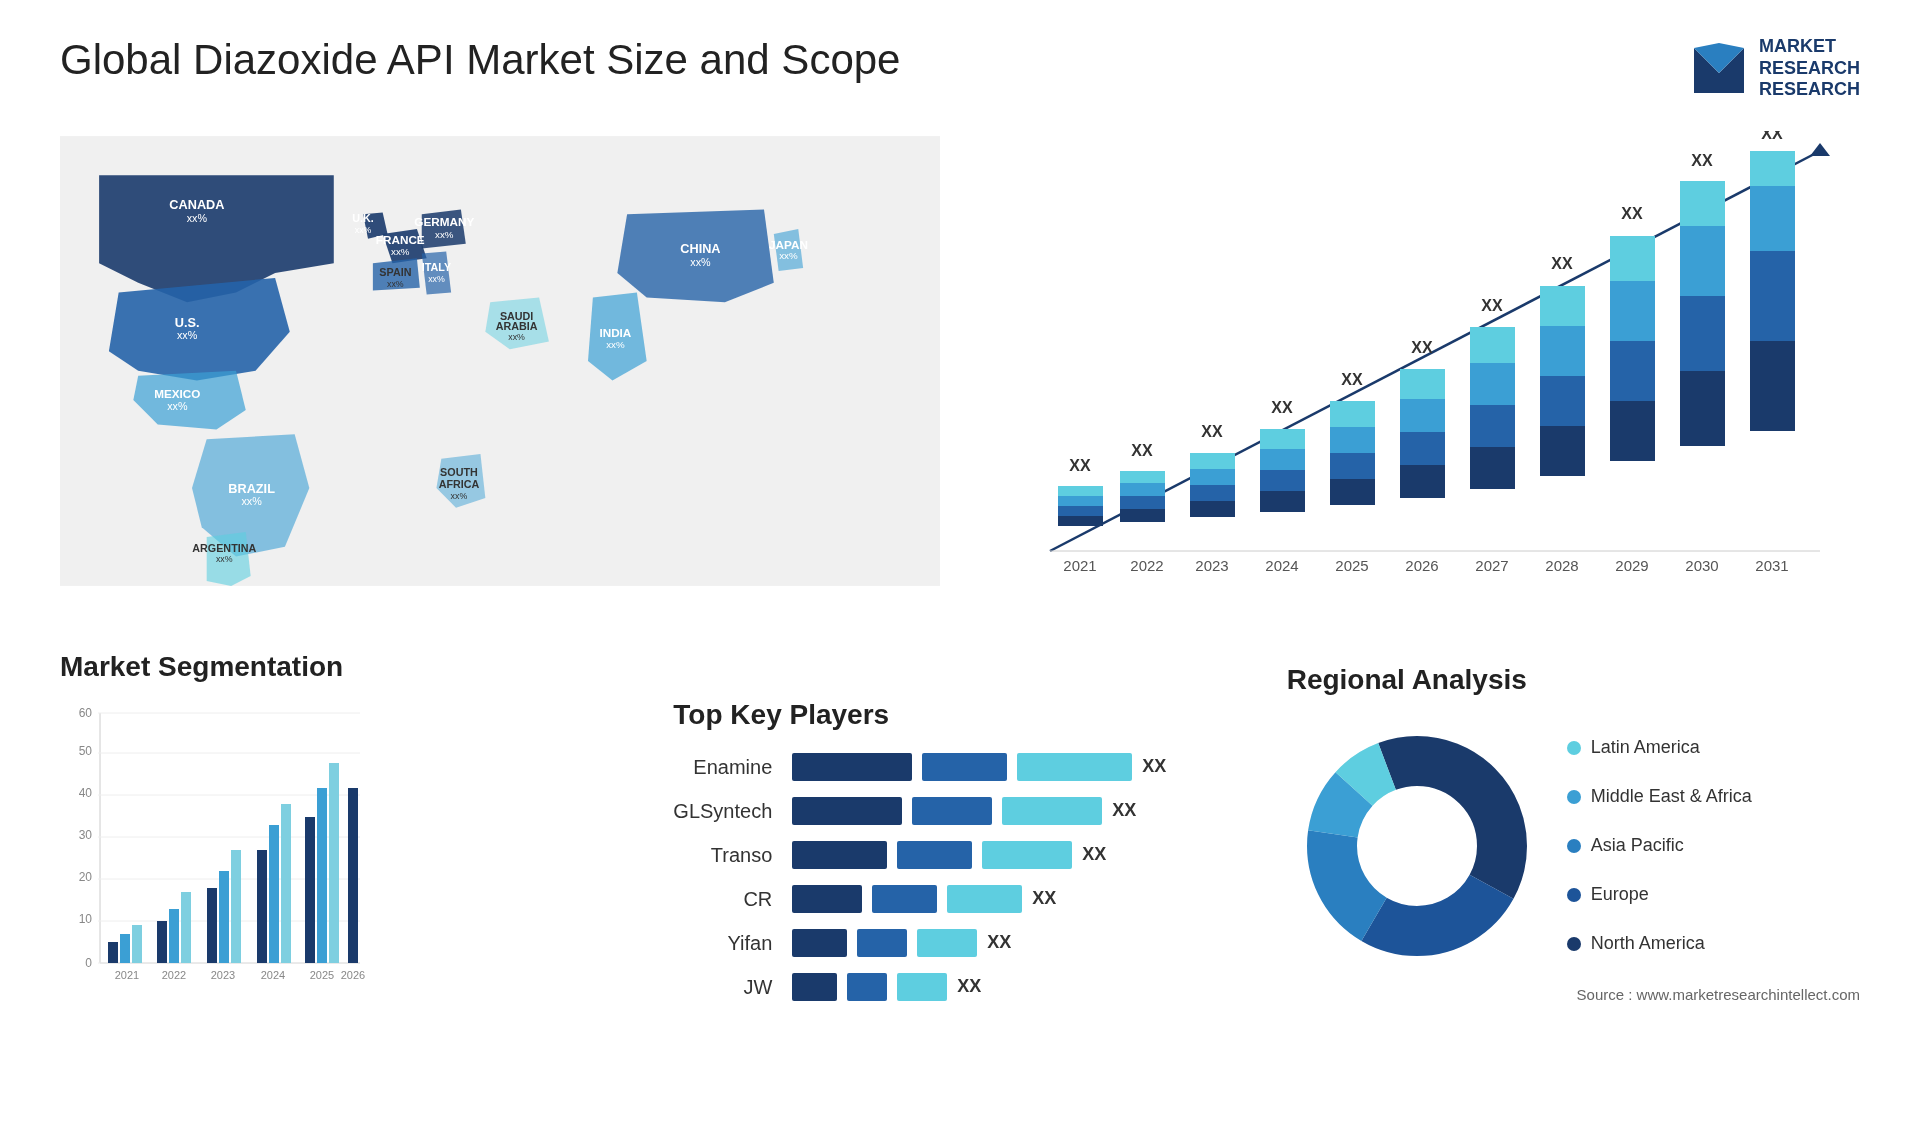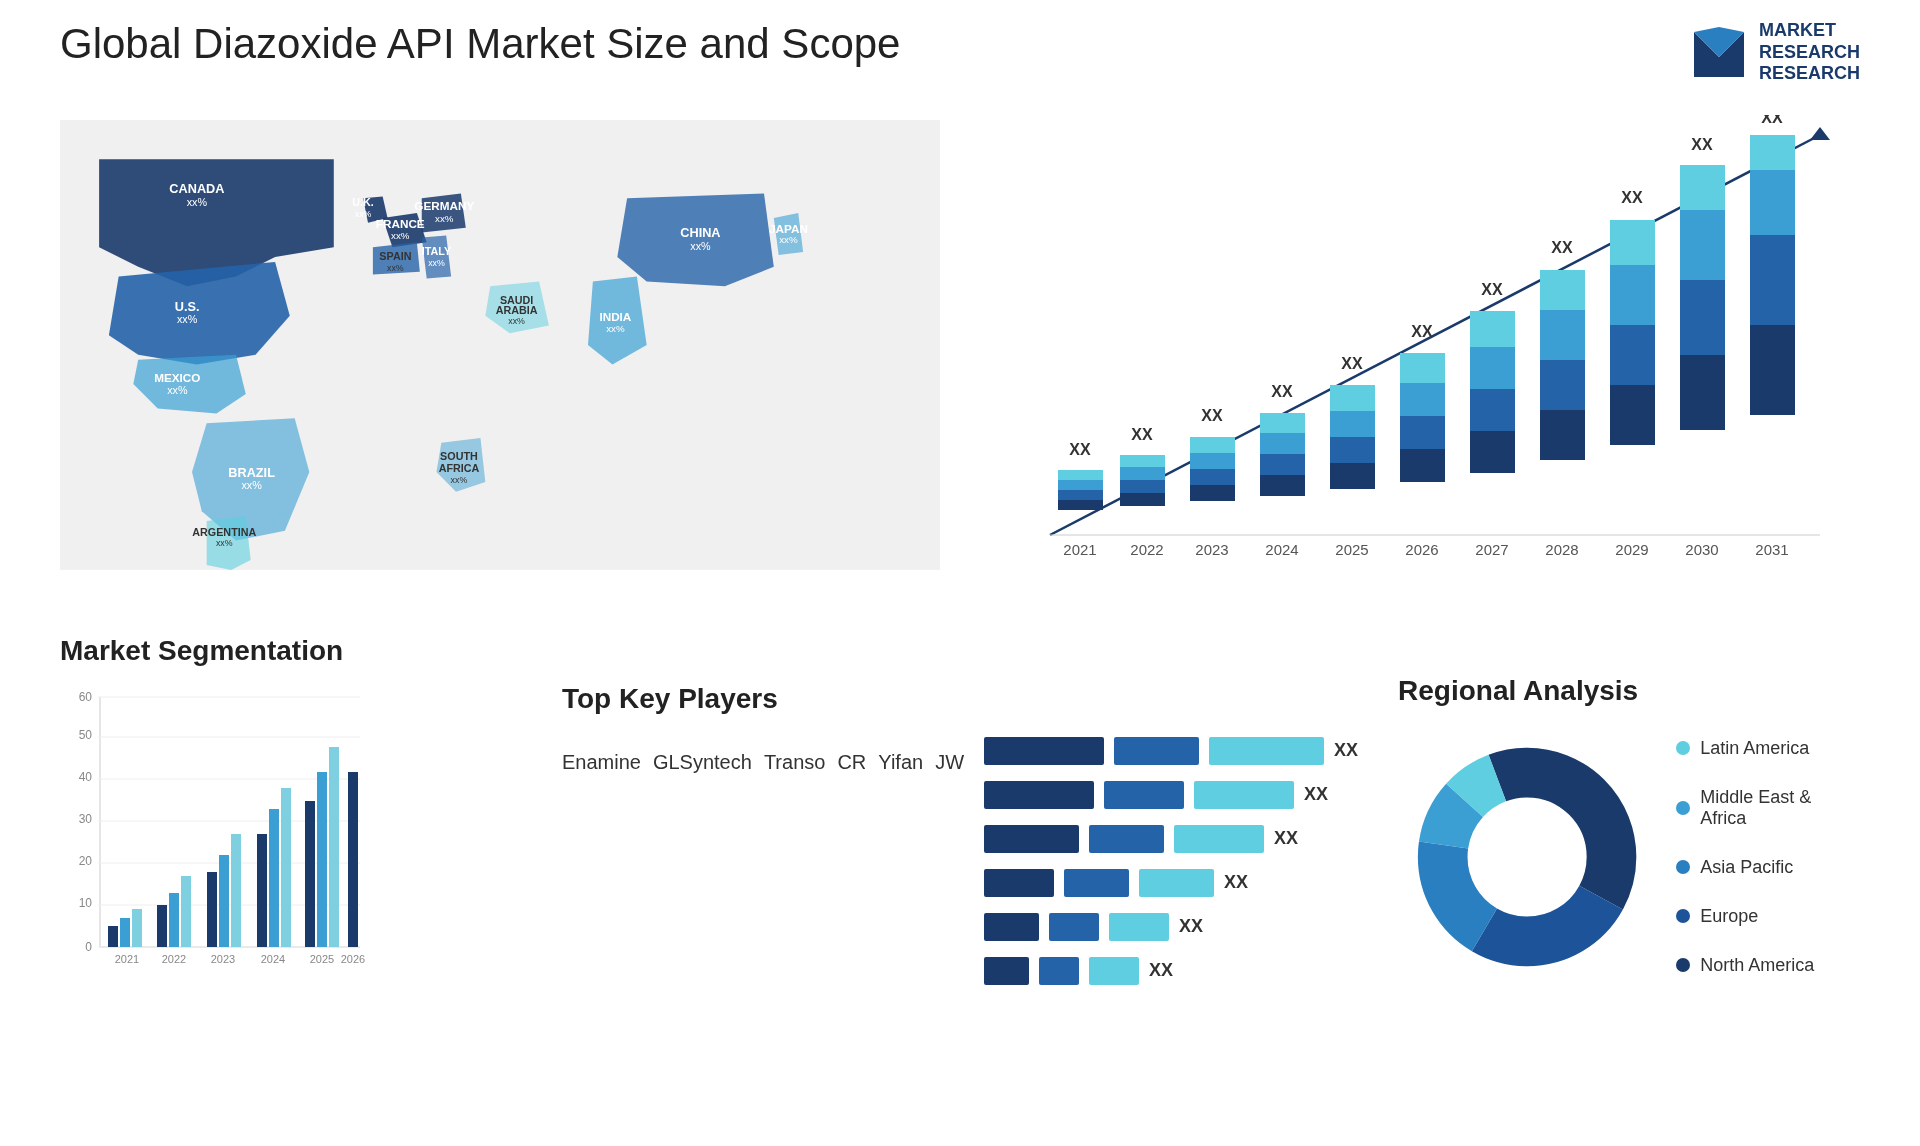--- a/index.html
+++ b/index.html
@@ -8,21 +8,21 @@
       background: #fff;
       width: 1920px;
       min-height: 1146px;
       overflow: hidden;
     }
 
     .page-container {
       width: 1920px;
       min-height: 1146px;
       background: #fff;
-      padding: 20px 60px;
+      padding: 36px 60px;
       position: relative;
     }
 
     
     .header {
       display: flex;
       justify-content: space-between;
       align-items: flex-start;
       margin-bottom: 30px;
     }
@@ -148,24 +148,23 @@
     }
 
     
     .players-container {
       display: flex;
       gap: 20px;
     }
 
     .players-names {
       display: flex;
-      flex-direction: row;
+      flex-direction: column;
       gap: 12px;
       justify-content: space-around;
-      margin-top: 11px;
     }
 
     .player-name {
       font-size: 20px;
       color: #333;
       text-align: right;
       line-height: 32px;
     }
 
     .players-bars {
@@ -590,15 +589,16 @@
           <div class="regional-legend-item">
             <div class="regional-legend-dot" style="background:#1d5499;"></div>
             <span>Europe</span>
           </div>
           <div class="regional-legend-item">
             <div class="regional-legend-dot" style="background:#1a3a6b;"></div>
             <span>North America</span>
           </div>
         </div>
       </div>
+      <div class="source-text">Source : www.marketresearchintellect.com</div>
     </div>
   </div>
 </div>
 
 </body></html>

